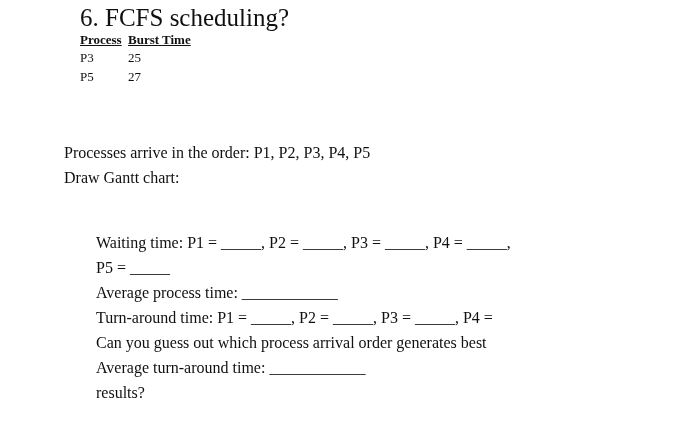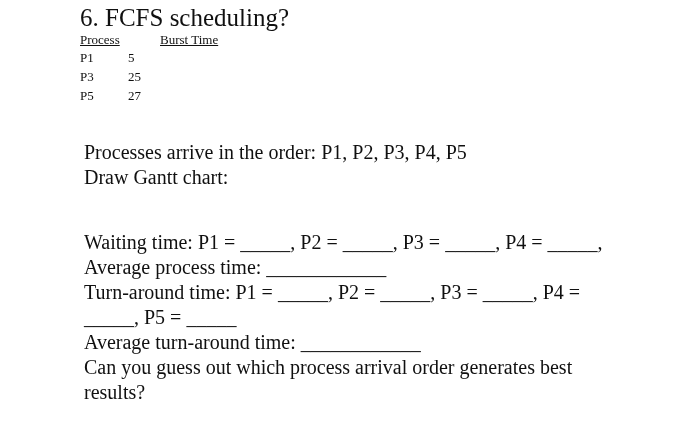--- a/index.html
+++ b/index.html
@@ -24,83 +24,78 @@
     white-space: nowrap;
   }
   .burst-table {
     position: absolute;
     left: 80px;
     top: 31px;
     font-size: 13px;
   }
   .burst-table .thead {
     display: flex;
-    font-weight: normal;
+    font-weight: bold;
     line-height: 17px;
-    gap: 32px;
   }
   .burst-table .thead .cell {
     text-decoration: underline;
   }
   .burst-table .trow {
     display: flex;
     line-height: 19px;
   }
   .burst-table .col-process {
     width: 48px;
   }
   .body-text {
     position: absolute;
-    left: 84px;
-    font-size: 20px;
+    left: 64px;
+    font-size: 16px;
     line-height: 25px;
     white-space: nowrap;
   }
   .arrival-block { top: 140px; }
   .gantt-area {
     position: absolute;
     left: 80px;
     top: 192px;
     width: 540px;
     height: 36px;
   }
-  .questions-block { top: 230px; }
+  .questions-block { top: 230px; margin-left: 32px; }
 </style>
 </head>
 <body>
 
 <div class="doc-title">6. FCFS scheduling?</div>
 
 <div class="burst-table">
   <div class="thead">
     <div class="col-process"><span class="cell">Process</span></div>
     <div class="col-burst"><span class="cell">Burst Time</span></div>
-  </div>
-  <div class="trow">
-    <div class="col-process">P1</div>
-    <div class="col-burst">5</div>
   </div>
   <div class="trow">
     <div class="col-process">P3</div>
     <div class="col-burst">25</div>
   </div>
   <div class="trow">
     <div class="col-process">P5</div>
     <div class="col-burst">27</div>
   </div>
 </div>
 
 <div class="body-text arrival-block">
   <div>Processes arrive in the order: P1, P2, P3, P4, P5</div>
   <div>Draw Gantt chart:</div>
 </div>
 
 <div class="gantt-area"></div>
 
 <div class="body-text questions-block">
   <div>Waiting time: P1 = _____, P2 = _____, P3 = _____, P4 = _____,</div>
+  <div>P5 = _____</div>
   <div>Average process time: ____________</div>
   <div>Turn-around time: P1 = _____, P2 = _____, P3 = _____, P4 =</div>
-  <div>_____, P5 = _____</div>
+  <div>Can you guess out which process arrival order generates best</div>
   <div>Average turn-around time: ____________</div>
-  <div>Can you guess out which process arrival order generates best</div>
   <div>results?</div>
 </div>
 
 </body></html>

